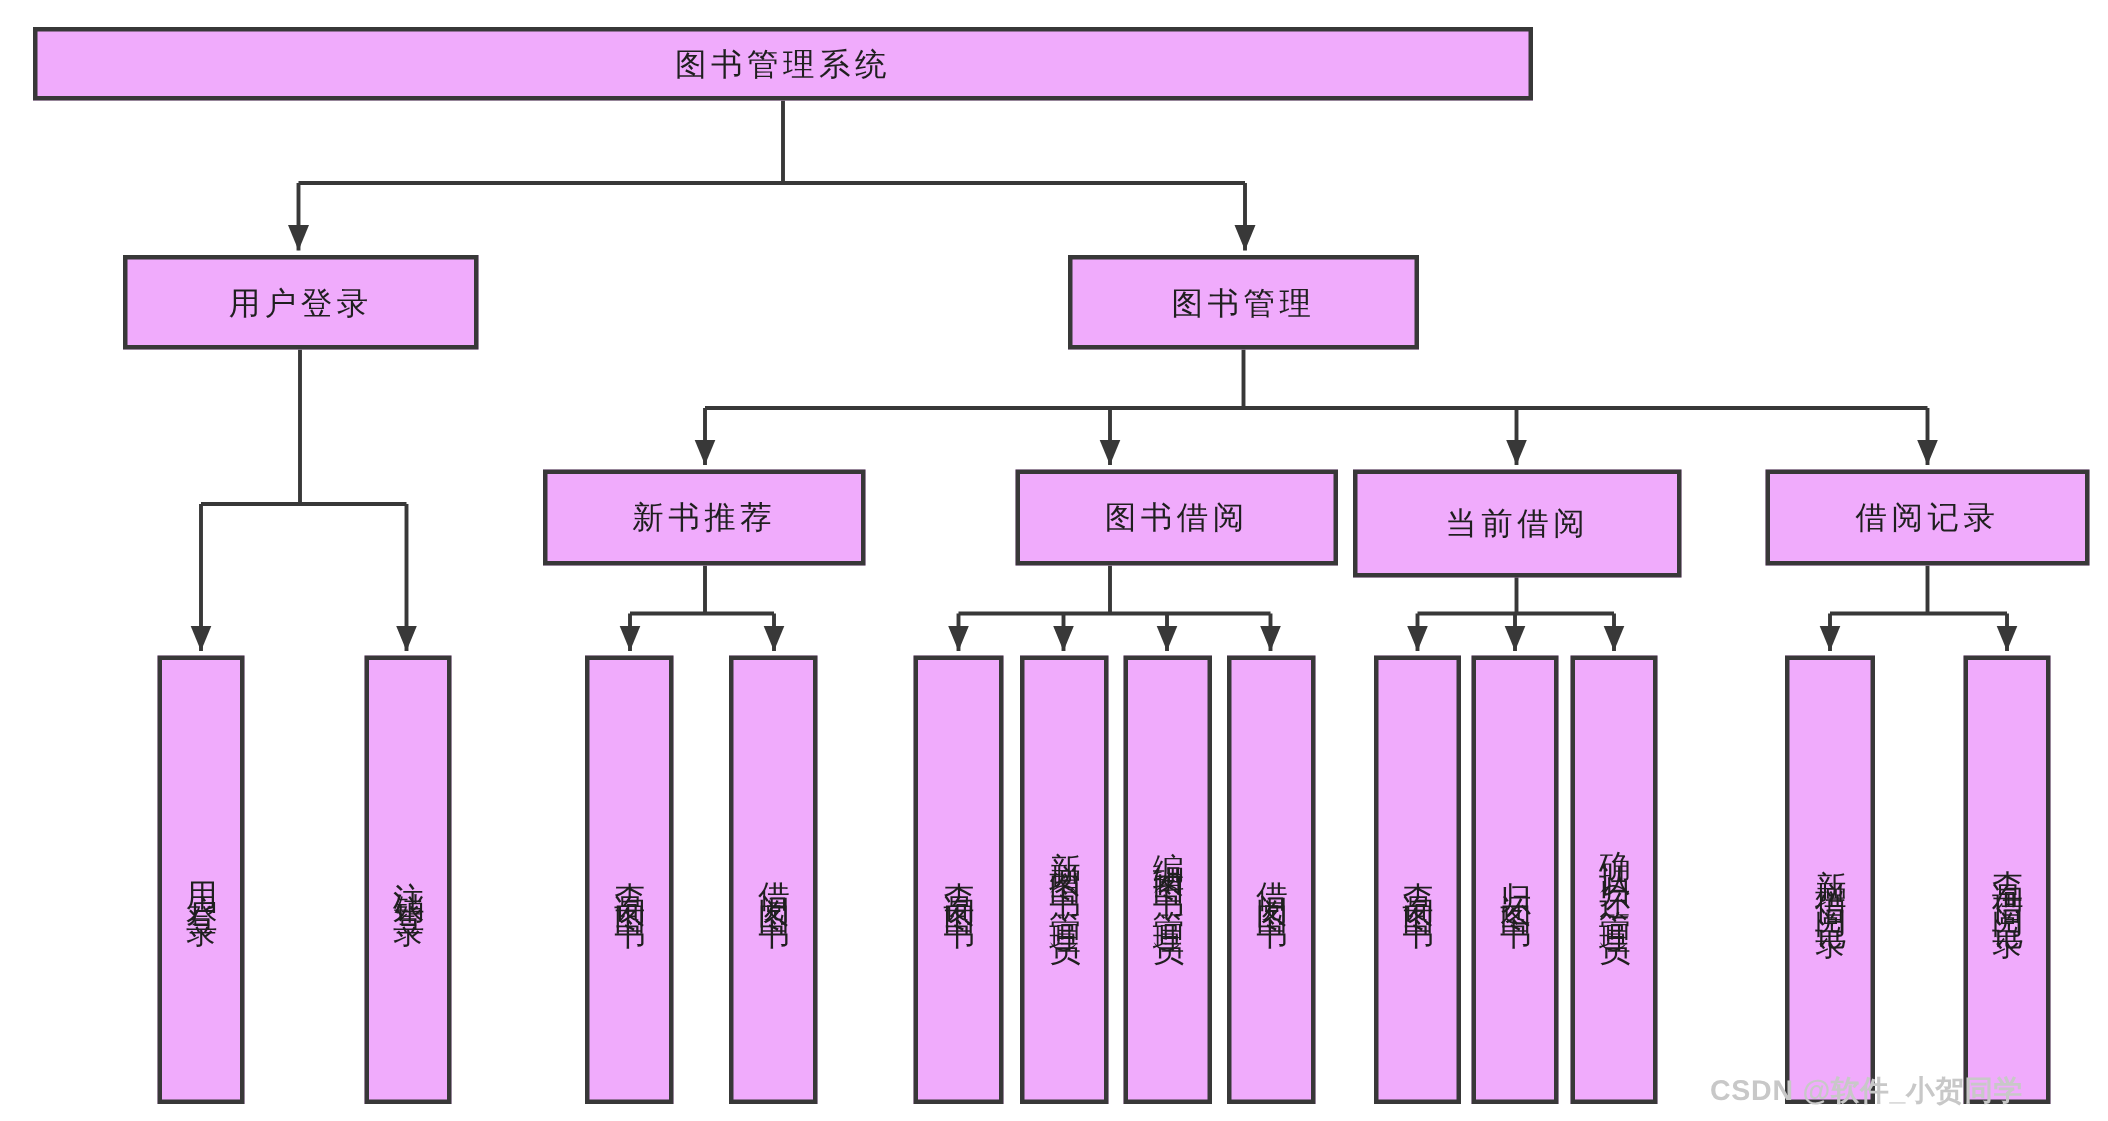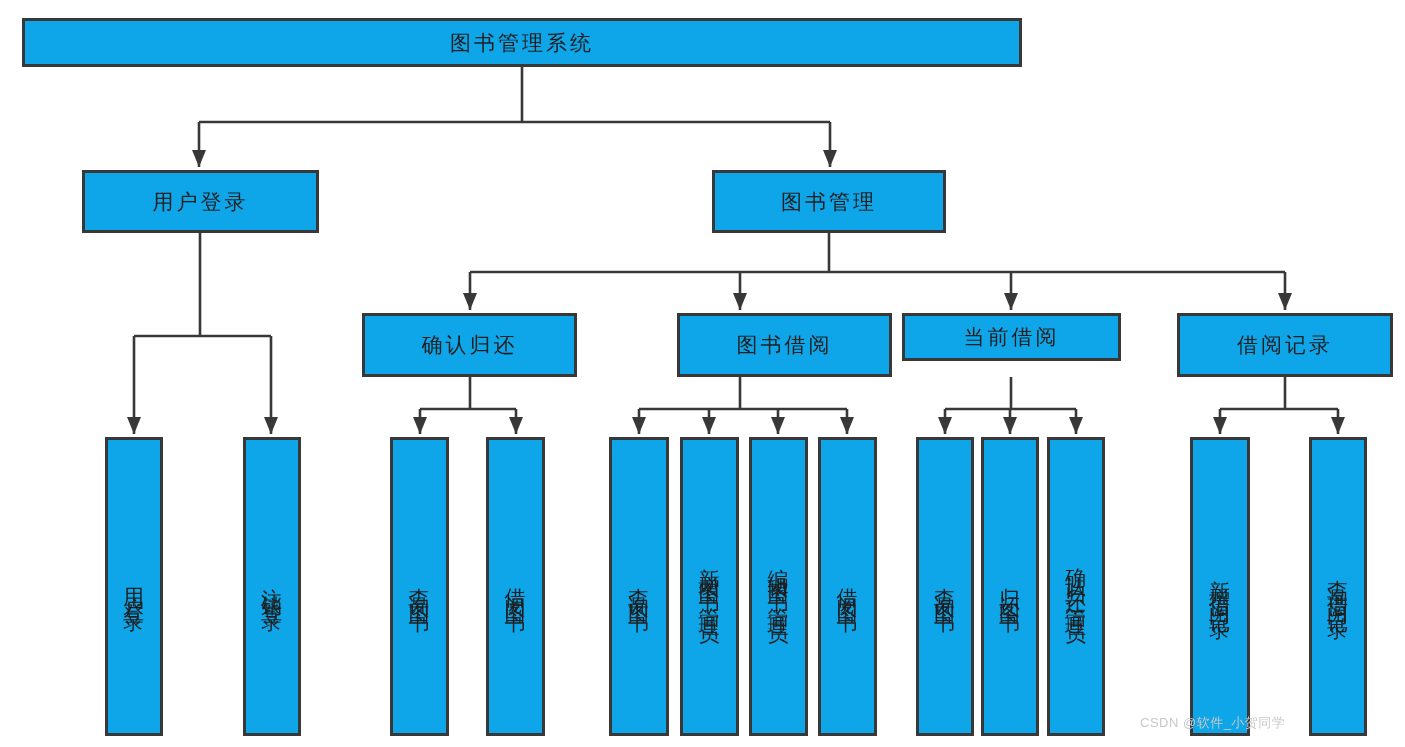--- a/index.html
+++ b/index.html
@@ -14,44 +14,45 @@
     background:var(--background);
     font-family:"Liberation Sans",sans-serif;
     position:relative;
     overflow:hidden;
   }
   #canvas{position:relative;width:1405px;height:747px;}
   svg.wires{position:absolute;left:0;top:0;pointer-events:none;}
   svg.wires path{stroke:var(--line);stroke-width:2.6;fill:none;}
   .box{
     position:absolute;
-    background:#0ea5e9;
+    background:#f0abfc;
     border:3px solid var(--line);
     display:flex;
     align-items:center;
     justify-content:center;
     color:var(--text);
   }
   .hbox{font-size:21px;letter-spacing:3px;}
   .vbox{
     writing-mode:vertical-rl;
     text-orientation:mixed;
     font-size:21px;
     letter-spacing:8px;
     line-height:1;
   }
   .watermark{
     position:absolute;
     left:1140px;
     top:714px;
-    font-size:13px;
+    font-size:19px;
     color:var(--watermark);
     letter-spacing:0.5px;
     white-space:nowrap;
     z-index:10;
+    font-weight:bold;
   }
 </style>
 </head>
 <body>
 
 <div id="canvas">
 
   <svg class="wires" width="1405" height="747" viewBox="0 0 1405 747">
     <defs>
       <marker id="arrow" markerWidth="20" markerHeight="16" refX="17" refY="7" orient="auto" markerUnits="userSpaceOnUse">
@@ -105,26 +106,26 @@
   </div>
 
   <div class="box hbox" style="left:82px;top:170px;width:237px;height:63px;">
     <span>用户登录</span>
   </div>
   <div class="box hbox" style="left:712px;top:170px;width:234px;height:63px;justify-content:center;">
     <span>图书管理</span>
   </div>
 
   <div class="box hbox" style="left:362px;top:313px;width:215px;height:64px;">
-    <span>确认归还</span>
+    <span>新书推荐</span>
   </div>
   <div class="box hbox" style="left:633px;top:313px;width:215px;height:64px;margin-left:44px;">
     <span>图书借阅</span>
   </div>
-  <div class="box hbox" style="left:902px;top:313px;width:219px;height:48px;">
+  <div class="box hbox" style="left:902px;top:313px;width:219px;height:72px;">
     <span>当前借阅</span>
   </div>
   <div class="box hbox" style="left:1177px;top:313px;width:216px;height:64px;">
     <span>借阅记录</span>
   </div>
 
   <div class="box vbox" style="left:105px;top:437px;width:58px;height:299px;">
     <span>用户登录</span>
   </div>
   <div class="box vbox" style="left:243px;top:437px;width:58px;height:299px;">

